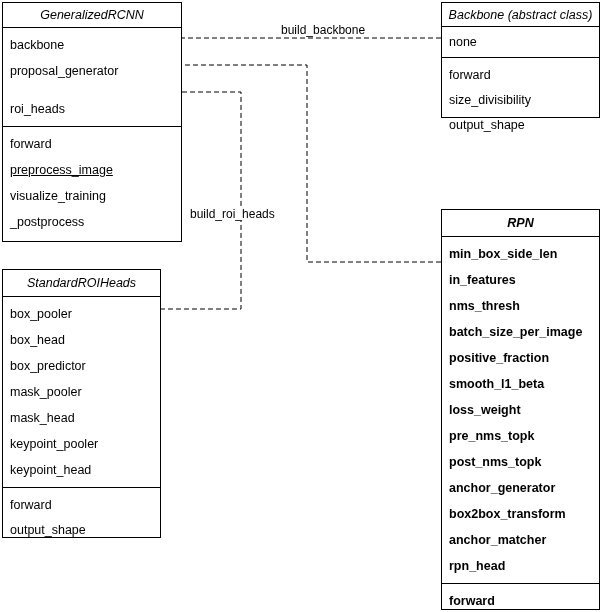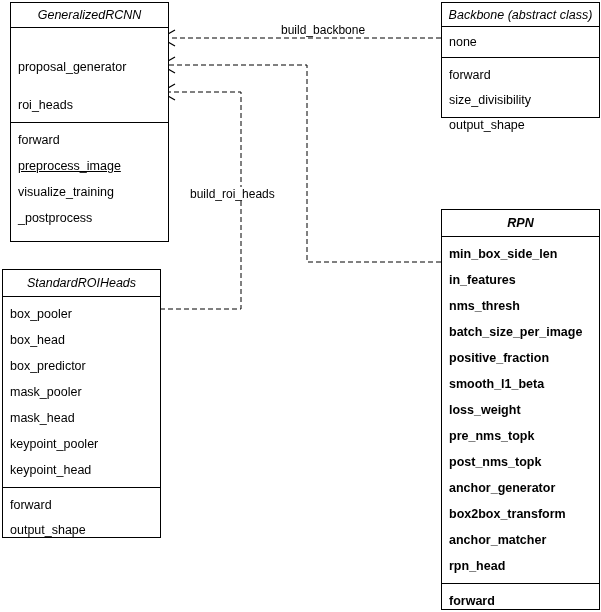--- a/index.html
+++ b/index.html
@@ -81,26 +81,27 @@
     <path d="M 175 30 L 161 38 L 175 46" fill="none" stroke="#000000" stroke-width="1.2"></path>
 
     <path d="M 441 262 L 307 262 L 307 65 L 163 65" fill="none" stroke="#000000" stroke-width="1" stroke-dasharray="5,3"></path>
     <path d="M 175 57 L 161 65 L 175 73" fill="none" stroke="#000000" stroke-width="1.2"></path>
 
     <path d="M 160 309 L 241 309 L 241 92 L 163 92" fill="none" stroke="#000000" stroke-width="1" stroke-dasharray="5,3"></path>
     <path d="M 175 84 L 161 92 L 175 100" fill="none" stroke="#000000" stroke-width="1.2"></path>
   </svg>
 
   <div class="edge-label" style="left:279px; top:23px;">build_backbone</div>
-  <div class="edge-label" style="left:188px; top:187px;text-align:center;">build_roi_heads</div>
+  <div class="edge-label" style="left:188px; top:207px;text-align:center;">build_roi_heads</div>
 
-  <div class="uml-box" style="left:10px; top:2px; width:159px; height:240px;">
+  <div class="uml-box" style="left:2px; top:2px; width:180px; height:240px;">
     <div class="uml-title" style="height:25px;">GeneralizedRCNN</div>
     <div class="uml-compartment">
-      <div class="uml-row" style="height:27px;margin-top:21px;">proposal_generator</div>
+      <div class="uml-row" style="height:25px;">backbone</div>
+      <div class="uml-row" style="height:27px;">proposal_generator</div>
       <div class="uml-row" style="height:26px;margin-top:12px;">roi_heads</div>
     </div>
     <div class="uml-compartment">
       <div class="uml-row" style="height:26px;">forward</div>
       <div class="uml-row" style="height:26px;text-decoration:underline;">preprocess_image</div>
       <div class="uml-row" style="height:26px;">visualize_training</div>
       <div class="uml-row" style="height:26px;">_postprocess</div>
     </div>
   </div>
 

